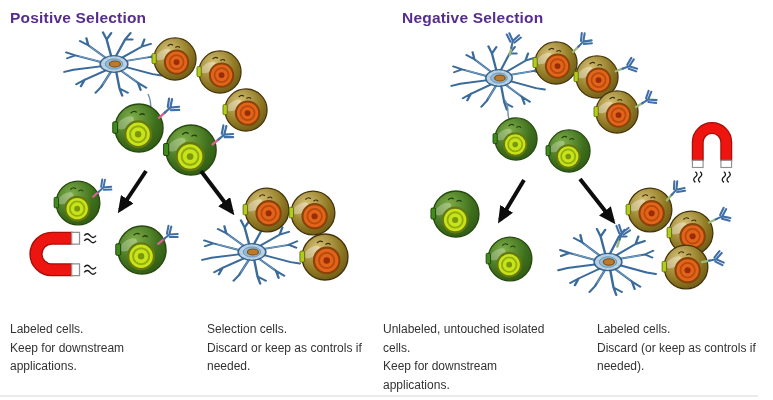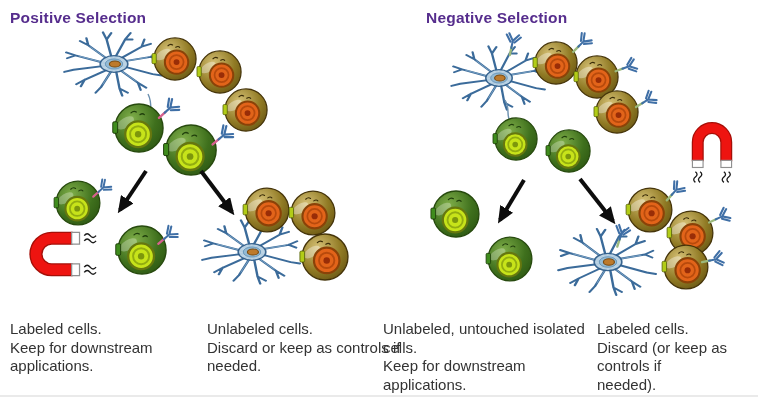--- a/index.html
+++ b/index.html
@@ -1,21 +1,21 @@
 <!DOCTYPE html>
 <html><head>
 <meta charset="utf-8">
 <style>
   html,body{margin:0;padding:0;background:#fff;}
   #stage{position:relative;width:758px;height:400px;background:#ffffff;overflow:hidden;
          font-family:"Liberation Sans",sans-serif;}
   .title{position:absolute;top:9px;font-weight:bold;font-size:15.5px;color:#562d8d;letter-spacing:.2px;}
   #title-positive{left:10px;}
-  #title-negative{left:426px;text-align:center;}
-  .caption{position:absolute;top:320px;font-size:15px;line-height:18.5px;color:#333;white-space:pre-line;}
+  #title-negative{left:402px;text-align:center;}
+  .caption{position:absolute;top:320px;font-size:12px;line-height:18.5px;color:#333;white-space:pre-line;}
   #cap-pos-1{left:10px;}
   #cap-pos-2{left:207px;}
   #cap-neg-1{left:383px;}
   #cap-neg-2{left:597px;}
   #scene{position:absolute;left:0;top:0;}
   #bottom-divider{position:absolute;left:0;top:395px;width:773px;height:2px;background:#eaeaea;}
 </style>
 </head>
 <body>
 
@@ -149,21 +149,21 @@
       <use href="#ocell" transform="translate(691,233) scale(0.81)"></use>
       <use href="#ab" transform="translate(723,216) rotate(65) scale(0.9)" style="color:#9cb97c"></use>
       <use href="#ocell" transform="translate(686,267) scale(0.81)"></use>
       <use href="#ab" transform="translate(717,259) rotate(78) scale(0.9)" style="color:#9cb97c"></use>
     </g>
   </svg>
 
   <div class="caption" id="cap-pos-1">Labeled cells.
 Keep for downstream
 applications.</div>
-  <div class="caption" id="cap-pos-2">Unlabeled cells.
+  <div class="caption" id="cap-pos-2">Selection cells.
 Discard or keep as controls if
 needed.</div>
   <div class="caption" id="cap-neg-1">Unlabeled, untouched isolated
 cells.
 Keep for downstream
 applications.</div>
   <div class="caption" id="cap-neg-2">Labeled cells.
 Discard (or keep as controls if
 needed).</div>
 

